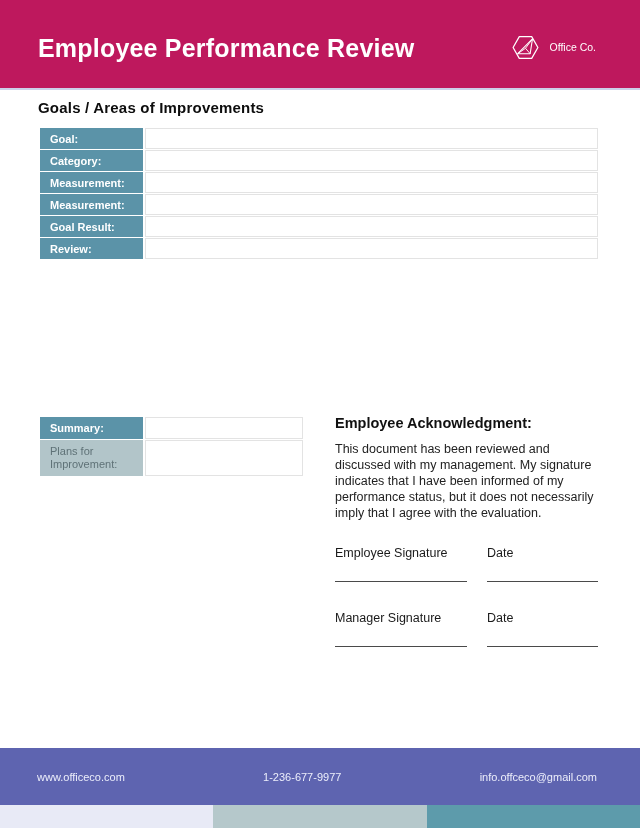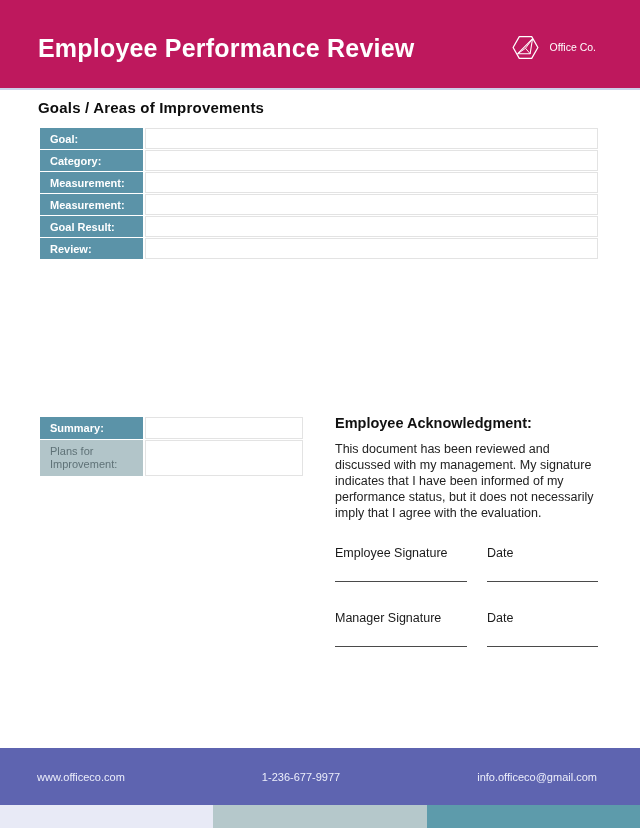--- a/index.html
+++ b/index.html
@@ -170,19 +170,19 @@
     <div class="sig-lines">
       <div class="sig-col-a sig-line"></div>
       <div class="sig-col-b sig-line"></div>
     </div>
   </div>
 </div>
 
 <div class="footer-bar">
   <span class="footer-text">www.officeco.com</span>
   <span class="footer-text">1-236-677-9977</span>
-  <span class="footer-text">info.officeco@gmail.com</span>
+  <span class="footer-text">info.offceco@gmail.com</span>
 </div>
 <div class="bottom-strip">
   <div class="strip-seg seg-lavender"></div>
   <div class="strip-seg seg-gray"></div>
   <div class="strip-seg seg-teal"></div>
 </div>
 
 </body></html>

